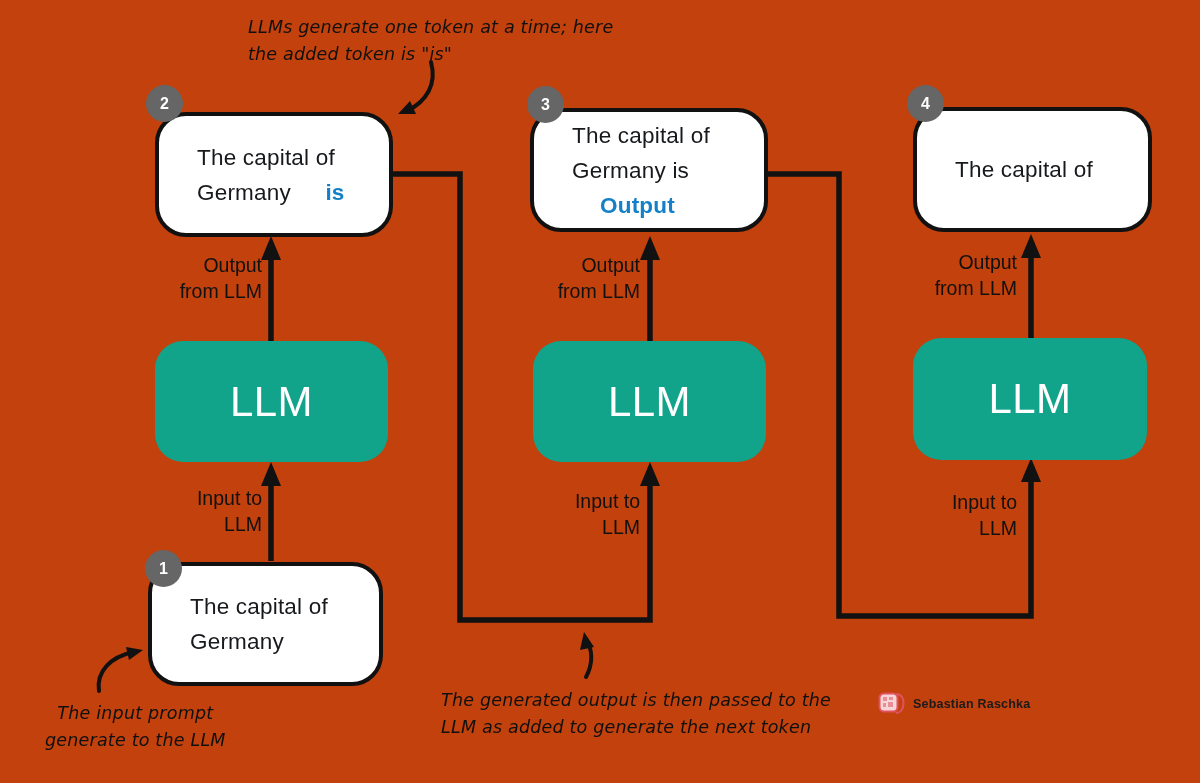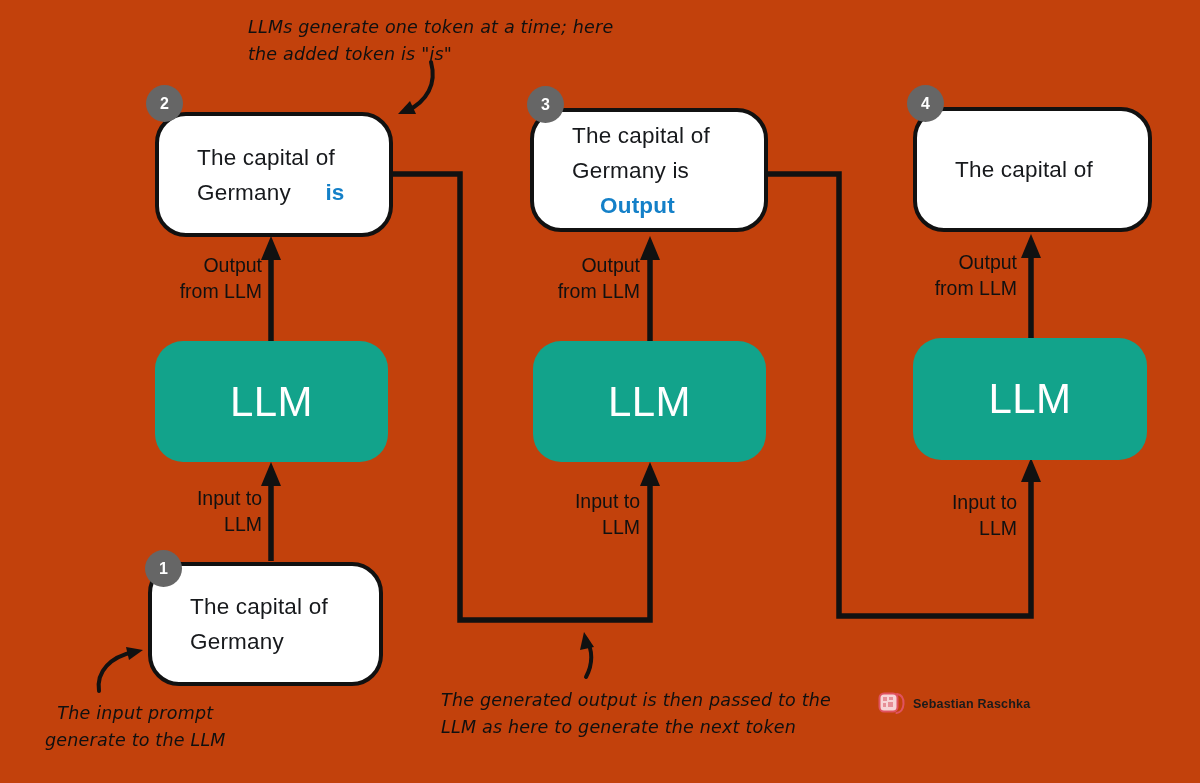--- a/index.html
+++ b/index.html
@@ -139,21 +139,21 @@
     <div>LLM</div>
   </div>
 
   <div class="note" style="left:45px;top:700px;text-align:center;">
     <div>The input prompt</div>
     <div>generate to the LLM</div>
   </div>
 
   <div class="note" style="left:441px;top:687px;">
     <div>The generated output is then passed to the</div>
-    <div>LLM as here to generate the next token</div>
+    <div>LLM as added to generate the next token</div>
   </div>
 
   <div class="sig">
     <svg width="30" height="27" viewBox="0 0 30 27">
       <path d="M21 4 q7 1 6.5 10 q-0.5 8 -7 9" fill="none" stroke="#e0525f" stroke-width="2" stroke-linecap="round"></path>
       <rect x="3.5" y="3.5" width="18" height="18" rx="4.5" fill="#f7d4d6" stroke="#e0525f" stroke-width="2"></rect>
       <rect x="7" y="7" width="4" height="4" fill="#e68f97"></rect>
       <rect x="13" y="7" width="4" height="3" fill="#e68f97"></rect>
       <rect x="7" y="13" width="3" height="4" fill="#e68f97"></rect>
       <rect x="12" y="12" width="5" height="5" fill="#e68f97"></rect>

